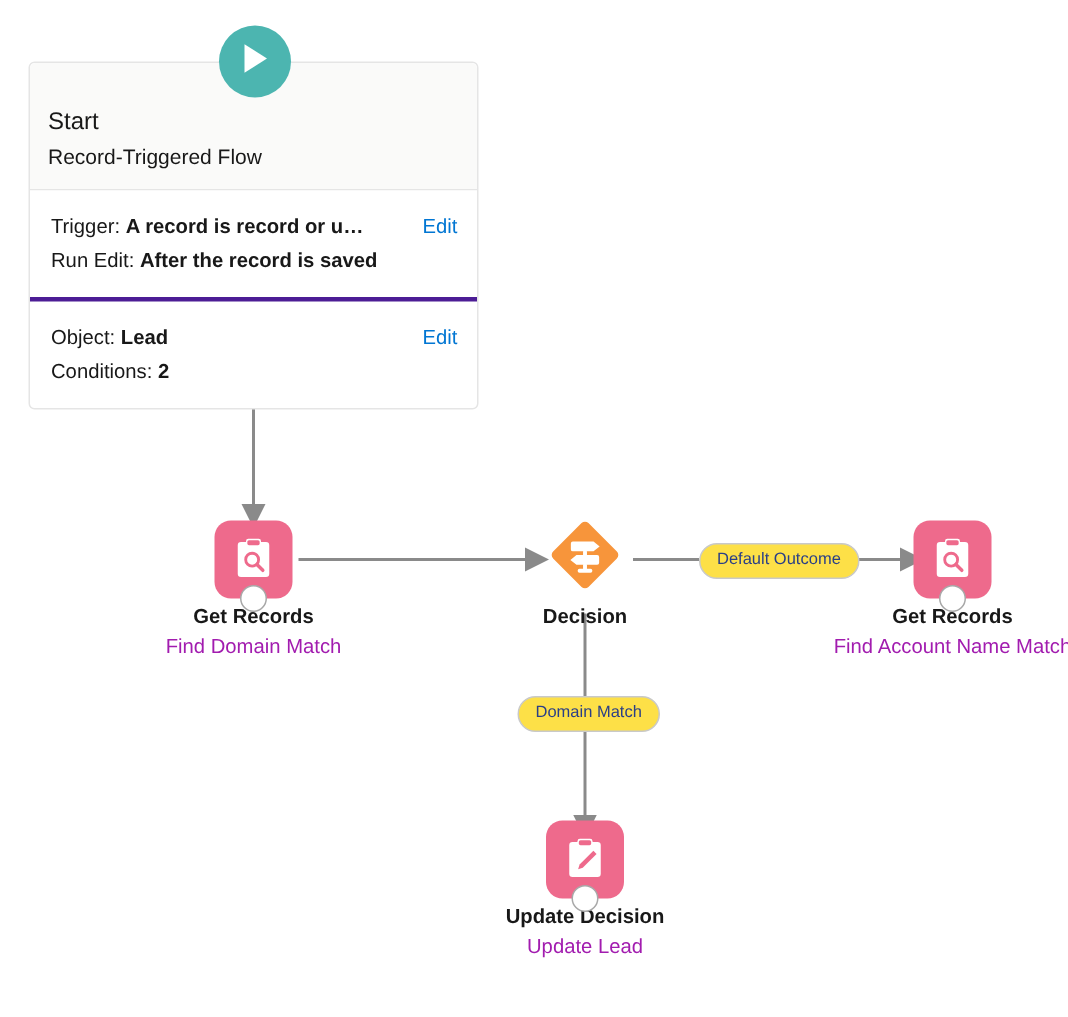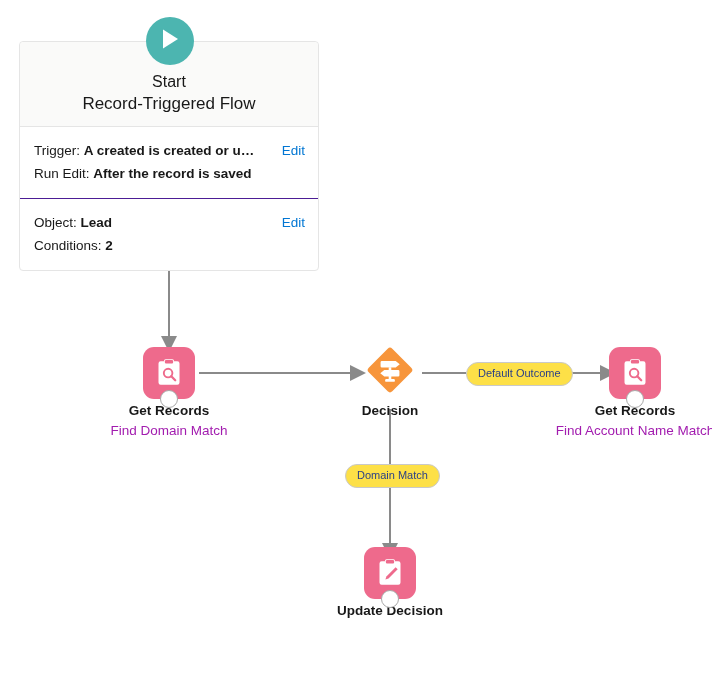--- a/index.html
+++ b/index.html
@@ -36,40 +36,39 @@
     width: 300px;
     background: #ffffff;
     border: 1px solid #e5e5e5;
     border-radius: 4px;
     box-sizing: border-box;
   }
   .start-header {
     background: #fafaf9;
     border-bottom: 1px solid #e5e5e5;
     padding: 30px 12px 13px;
-    text-align: center;
     border-radius: 4px 4px 0 0;
   }
   .start-title {
     font-size: 16px;
     color: #181818;
     line-height: 20px;
     margin-bottom: 3px;
   }
   .start-subtitle {
-    font-size: 17px;
+    font-size: 14px;
     color: #181818;
     line-height: 18px;
   }
   .start-section {
     padding: 12px 14px 13px;
     position: relative;
   }
   .start-section + .start-section {
-    border-top: 1px solid #4c1d95;
+    border-top: 3px solid #4c1d95;
   }
   .start-row {
     font-size: 13.5px;
     color: #181818;
     line-height: 23px;
     white-space: nowrap;
     overflow: hidden;
     padding-right: 40px;
     text-overflow: ellipsis;
   }
@@ -203,21 +202,21 @@
 
   <div class="start-card">
     <div class="start-header">
       <div class="start-title">Start</div>
       <div class="start-subtitle">Record-Triggered Flow</div>
     </div>
 
     <div class="start-section">
       <div class="start-row">
         <span class="k">Trigger:</span>
-        <span class="v">A created is created or u…</span>
+        <span class="v">A record is record or u…</span>
       </div>
       <div class="start-row">
         <span class="k">Run Edit:</span>
         <span class="v">After the record is saved</span>
       </div>
       <button class="edit-link r1">Edit</button>
     </div>
 
     <div class="start-section">
       <div class="start-row">
@@ -298,19 +297,20 @@
         <svg width="30" height="30" viewBox="0 0 30 30" xmlns="http://www.w3.org/2000/svg">
           <path d="M4.5 5.5 a2.2 2.2 0 0 1 2.2-2.2 h16.6 a2.2 2.2 0 0 1 2.2 2.2 v19 a2.2 2.2 0 0 1 -2.2 2.2 h-16.6 a2.2 2.2 0 0 1 -2.2 -2.2 z" fill="#ffffff"></path>
           <rect x="10" y="1.2" width="10" height="5.2" rx="1.6" fill="#ffffff"></rect>
           <rect x="10.9" y="2.1" width="8.2" height="3.4" rx="1.1" fill="#ee6a8c"></rect>
           <path d="M20.6 9.2 l2.1 2.1 l-9.2 9.2 l-3.1 1.0 l1.0 -3.1 z" fill="#ee6a8c"></path>
         </svg>
       </div>
       <div class="node-dot"></div>
     </div>
     <div class="node-title">Update Decision</div>
+    <div class="node-sub">Update Lead</div>
   </div>
 
   <div class="pill" style="left:466px; top:362px;">Default Outcome</div>
 
   <div class="pill" style="left:345px; top:464px;">Domain Match</div>
 
 </div>
 
 </body></html>

